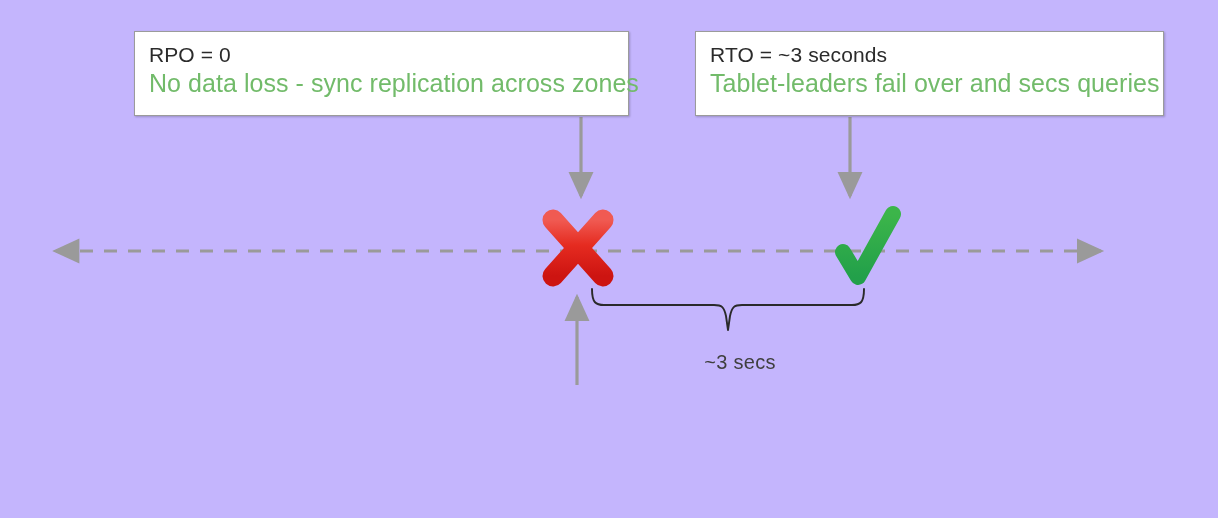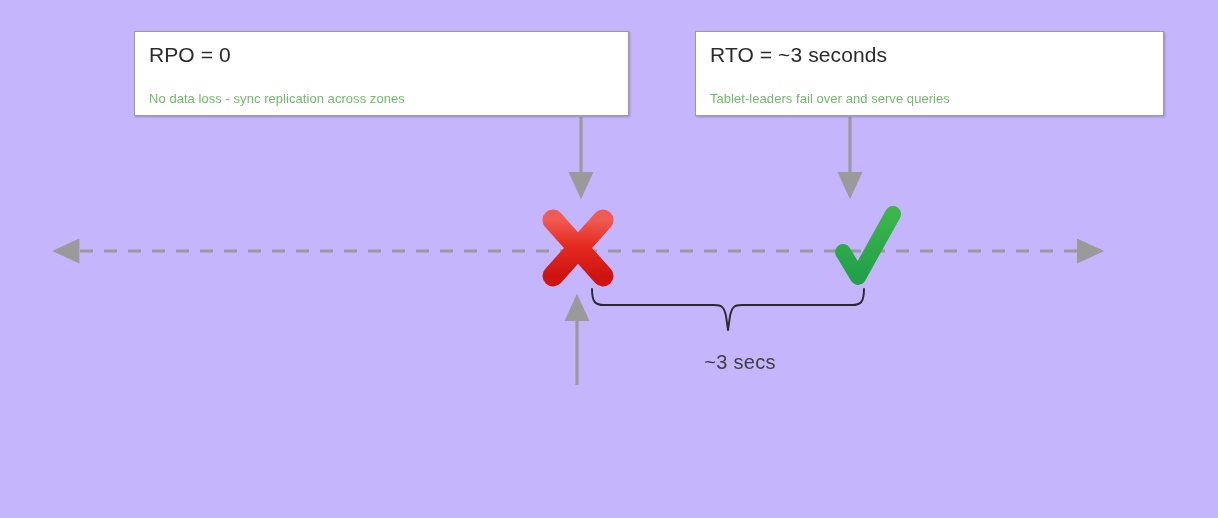--- a/index.html
+++ b/index.html
@@ -37,25 +37,25 @@
     z-index: 5;
   }
   .callout .title {
     font-size: 21px;
     line-height: 26px;
     color: #2b2b2b;
     letter-spacing: 0.1px;
     white-space: nowrap;
   }
   .callout .sub {
-    font-size: 13px;
+    font-size: 25px;
     line-height: 24px;
     letter-spacing: 0.05px;
     white-space: nowrap;
-    margin-top: 19px;
+    margin-top: 3px;
   }
   .sub.green { color: #72bb6a; }
   .sub.red   { color: #e8372e; }
 
   #callout-rpo     { left: 134px; top: 31px;  width: 495px; height: 85px; }
   #callout-rto     { left: 695px; top: 31px;  width: 469px; height: 85px; }
   #callout-outage  { left: 224px; top: 385px; width: 414px; height: 82px; }
 
   
   #duration-label {
@@ -132,19 +132,19 @@
     </g>
   </svg>
 
   <div class="callout" id="callout-rpo">
     <div class="title">RPO = 0</div>
     <div class="sub green">No data loss - sync replication across zones</div>
   </div>
 
   <div class="callout" id="callout-rto">
     <div class="title">RTO = ~3 seconds</div>
-    <div class="sub green">Tablet-leaders fail over and serve queries</div>
+    <div class="sub green">Tablet-leaders fail over and secs queries</div>
   </div>
 
 
   <div id="duration-label">~3 secs</div>
 
 </div>
 
 </body></html>

